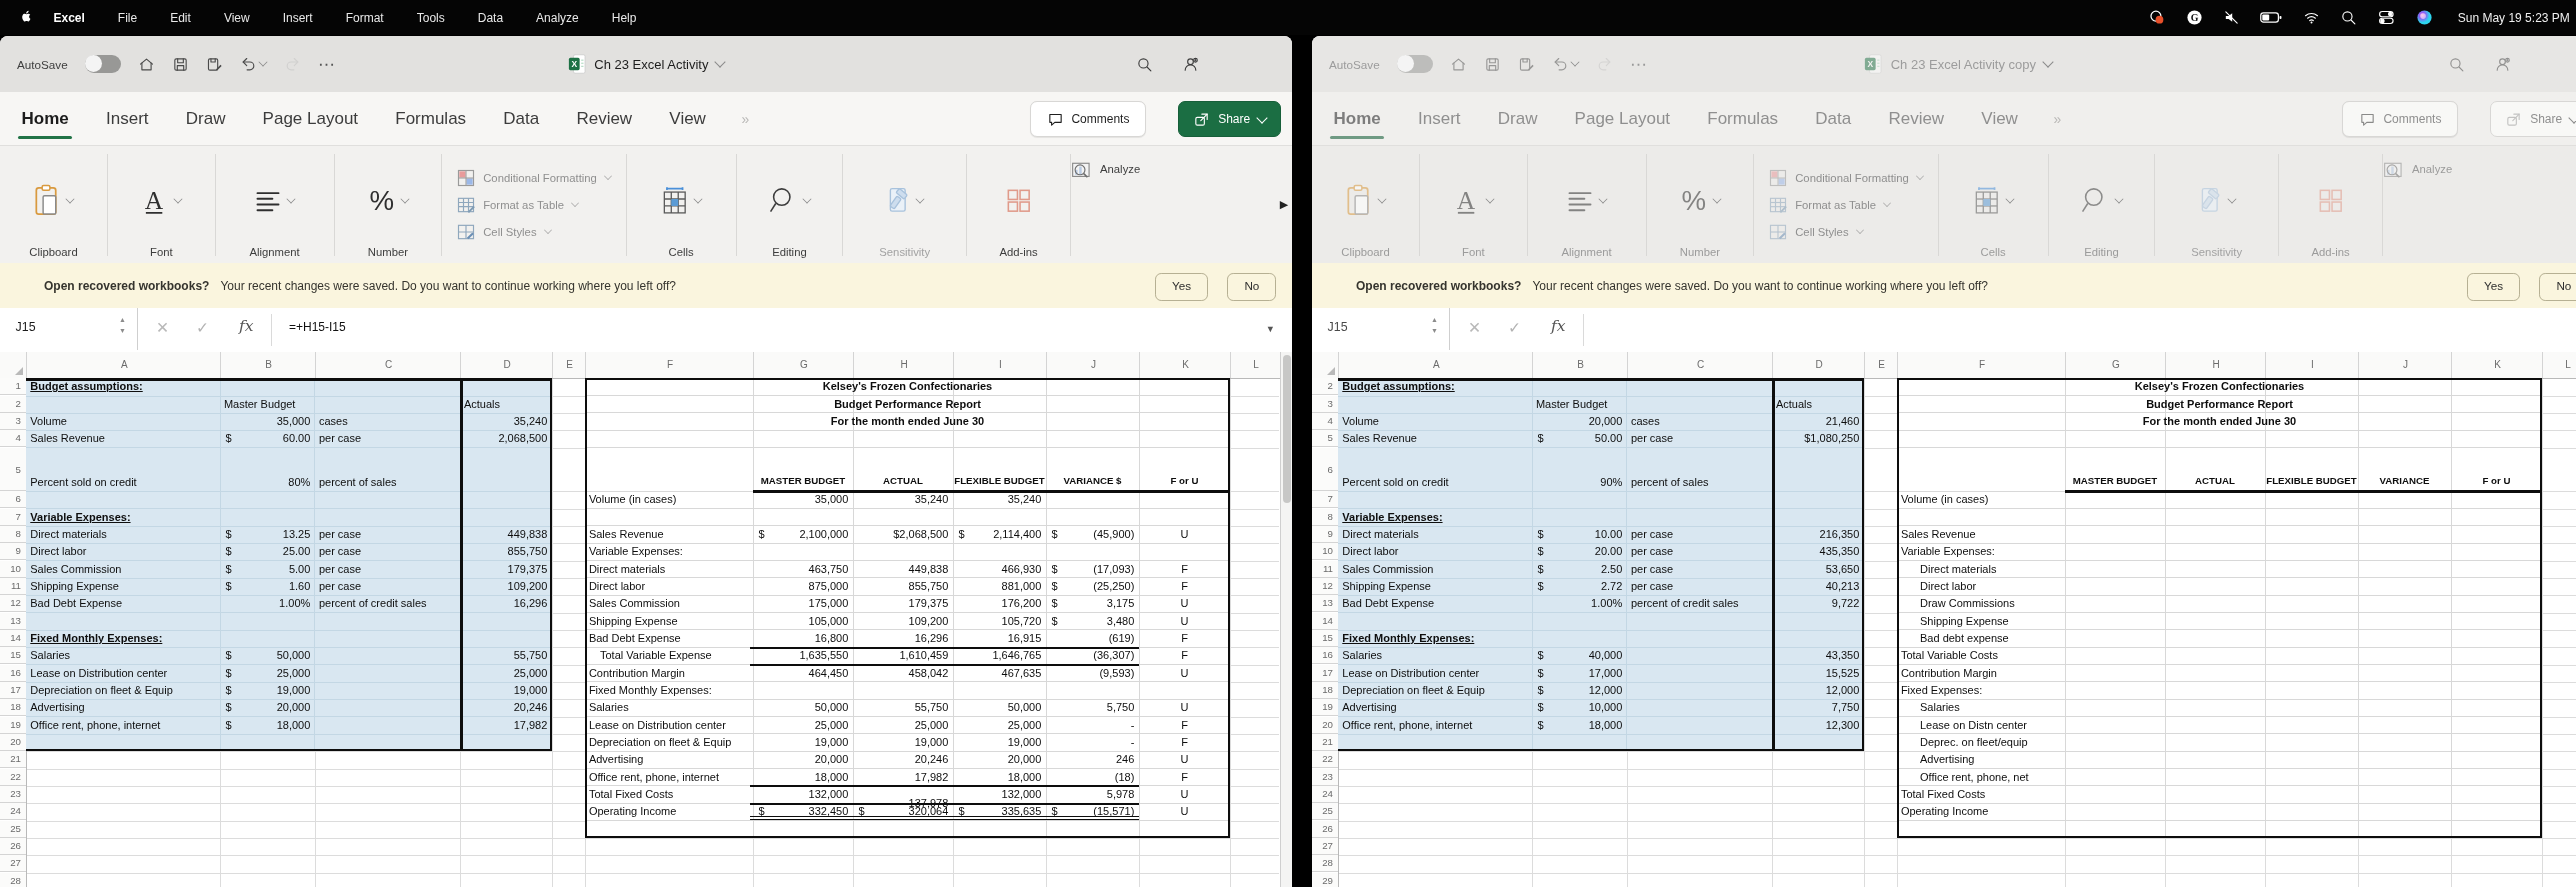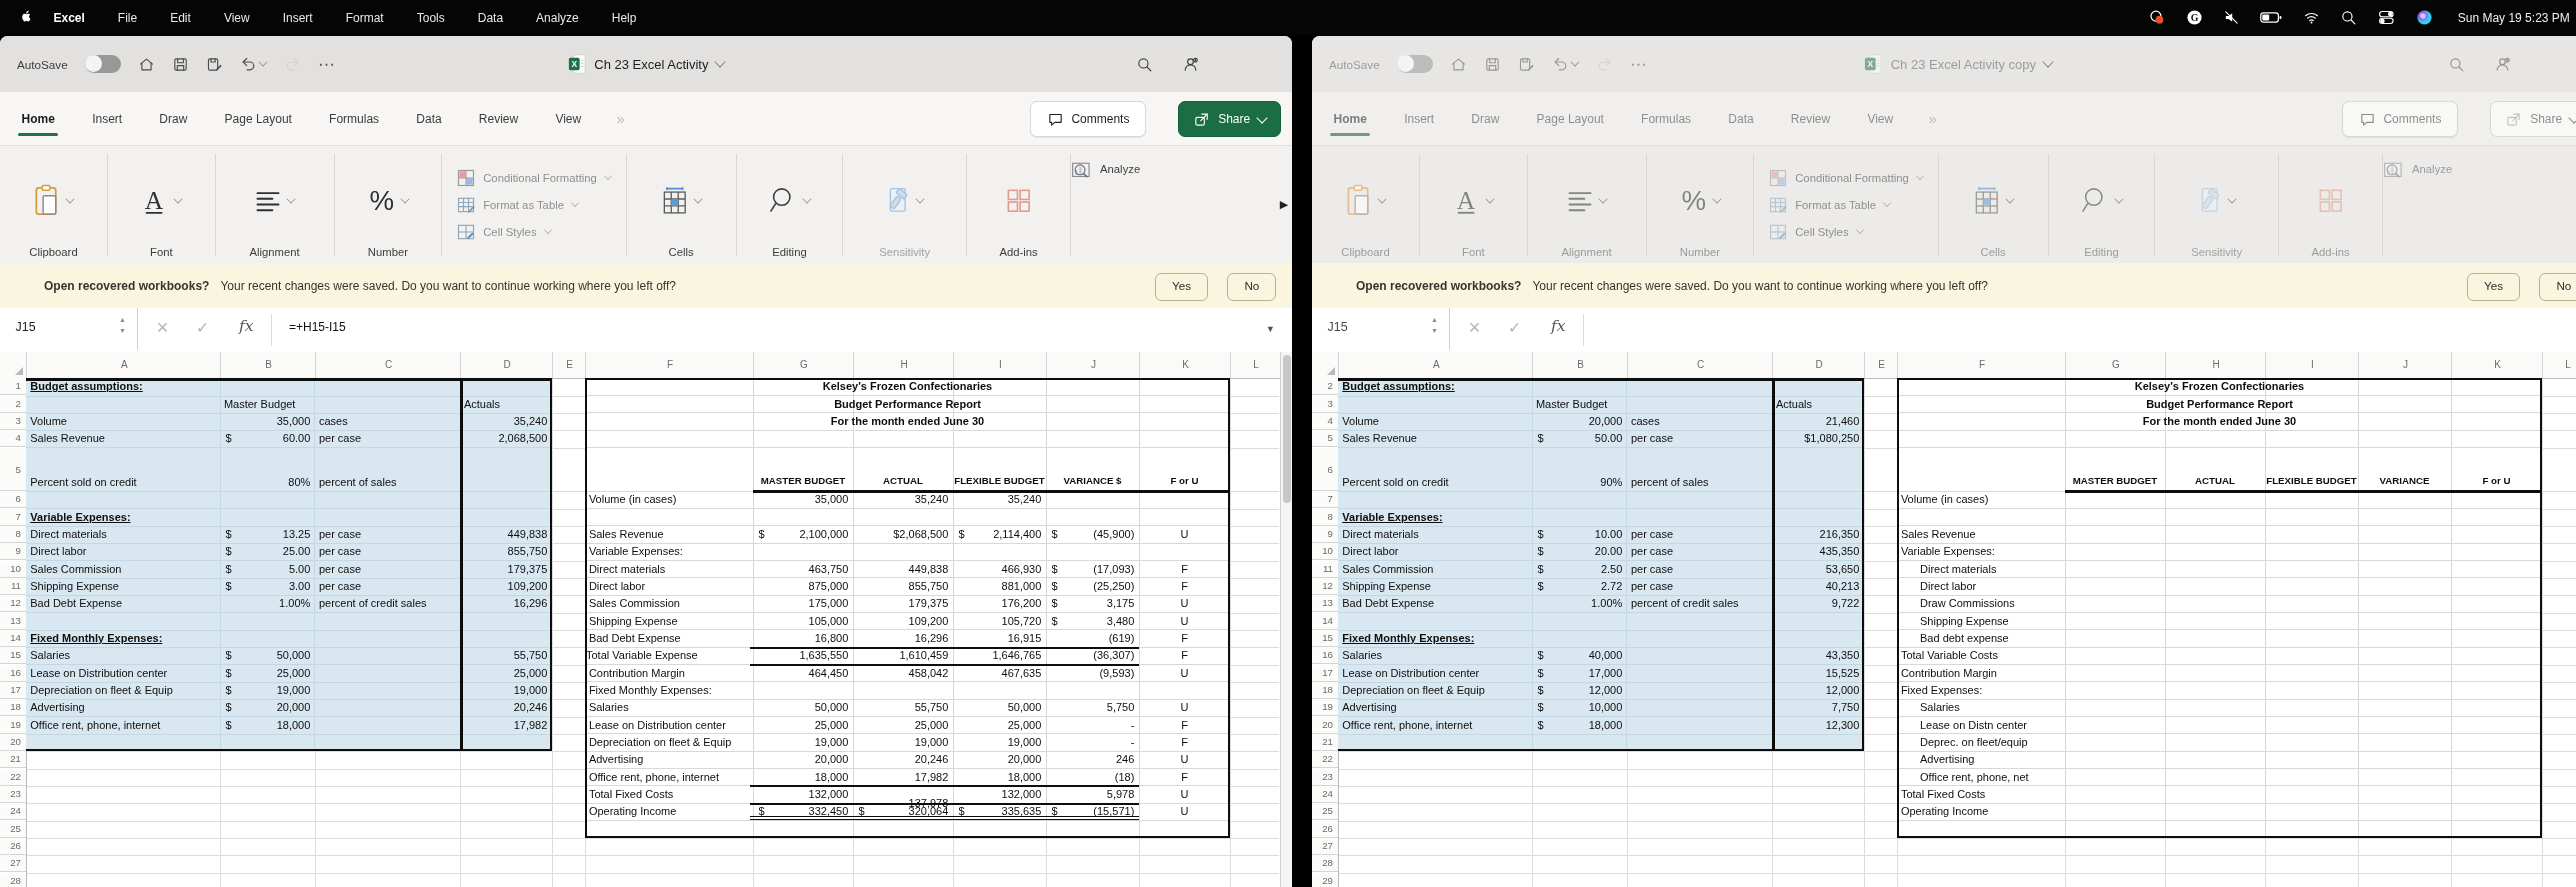--- a/index.html
+++ b/index.html
@@ -35,21 +35,21 @@
   .tb-ic.dim svg{opacity:.35;}
   .tb-title{position:absolute;left:0;right:0;top:0;height:56px;display:flex;align-items:center;
             justify-content:center;gap:7.8px;font-size:13px;color:#1d1d1d;}
   .inactive .tb-title{color:#9c9c9c;}
   .tb-right{position:absolute;right:93px;top:0;height:56px;display:flex;align-items:center;gap:29.5px;color:#3c3c3c;}
   .inactive .tb-right{color:#a3a3a3;}
   
   .tabrow{position:absolute;top:56px;left:0;right:0;height:53px;background:#f7f6f4;}
   .inactive .tabrow{background:#f0efed;}
   .tabs{position:absolute;left:20px;top:0;height:53px;display:flex;align-items:center;gap:34px;}
-  .tab{font-size:12px;color:#3c3c3c;position:relative;padding:4.7px 1.6px;white-space:nowrap;}
+  .tab{font-size:17px;color:#3c3c3c;position:relative;padding:4.7px 1.6px;white-space:nowrap;}
   .inactive .tab{color:#8f8f8f;}
   .tab.active{font-weight:700;color:#1c1c1c;}
   .inactive .tab.active{color:#7d7d7d;}
   .tab.active::after{content:"";position:absolute;left:-1.6px;right:-1.6px;bottom:-6.2px;height:3.1px;
                      border-radius:1.6px;background:#217346;}
   .inactive .tab.active::after{background:#6f9a83;}
   .tab-more{font-size:14px;color:#b9b8b6;letter-spacing:-1.6px;}
   .btn-comments{position:absolute;right:146px;top:9.3px;height:34px;padding:0 15.6px;background:#fff;
         border:0.8px solid #d8d7d5;border-radius:7px;display:flex;align-items:center;gap:7.8px;
         font-size:12px;color:#1f1f1f;box-shadow:0 0.8px 0.8px rgba(0,0,0,.08);}
@@ -645,21 +645,21 @@
         <div class="cell lf" style="left: 26.4px; width: 194px; top: 209px; height: 17.3px; line-height: 17.3px; position: absolute;">Sales Commission</div>
         <div class="cell acct" style="left: 220px; width: 95px; top: 209px; height: 17.3px; line-height: 17.3px; position: absolute;">
           <span>$</span>
           <span>5.00</span>
         </div>
         <div class="cell lf" style="left: 315px; width: 145px; top: 209px; height: 17.3px; line-height: 17.3px; position: absolute;">per case</div>
         <div class="cell rt" style="left: 460px; width: 92px; top: 209px; height: 17.3px; line-height: 17.3px; position: absolute;">179,375</div>
         <div class="cell lf" style="left: 26.4px; width: 194px; top: 226px; height: 17.3px; line-height: 17.3px; position: absolute;">Shipping Expense</div>
         <div class="cell acct" style="left: 220px; width: 95px; top: 226px; height: 17.3px; line-height: 17.3px; position: absolute;">
           <span>$</span>
-          <span>3.00</span>
+          <span>1.60</span>
         </div>
         <div class="cell lf" style="left: 315px; width: 145px; top: 226px; height: 17.3px; line-height: 17.3px; position: absolute;">per case</div>
         <div class="cell rt" style="left: 460px; width: 92px; top: 226px; height: 17.3px; line-height: 17.3px; position: absolute;">109,200</div>
         <div class="cell lf" style="left: 26.4px; width: 194px; top: 243px; height: 17.3px; line-height: 17.3px; position: absolute;">Bad Debt Expense</div>
         <div class="cell rt" style="left: 220px; width: 95px; top: 243px; height: 17.3px; line-height: 17.3px; position: absolute;">1.00%</div>
         <div class="cell lf" style="left: 315px; width: 145px; top: 243px; height: 17.3px; line-height: 17.3px; position: absolute;">percent of credit sales</div>
         <div class="cell rt" style="left: 460px; width: 92px; top: 243px; height: 17.3px; line-height: 17.3px; position: absolute;">16,296</div>
         <div class="cell lf hd" style="left: 26.4px; width: 194px; top: 278px; height: 17.3px; line-height: 17.3px; position: absolute;">Fixed Monthly Expenses:</div>
         <div class="cell lf" style="left: 26.4px; width: 194px; top: 295px; height: 17.3px; line-height: 17.3px; position: absolute;">Salaries</div>
         <div class="cell acct" style="left: 220px; width: 95px; top: 295px; height: 17.3px; line-height: 17.3px; position: absolute;">
@@ -787,21 +787,21 @@
           <span>3,480</span>
         </div>
         <div class="cell ctr" style="left: 1139px; width: 91px; top: 261px; height: 17.3px; line-height: 17.3px; position: absolute;">U</div>
         <div class="cell lf" style="left: 585px; width: 168px; top: 278px; height: 17.3px; line-height: 17.3px; position: absolute; padding-left: 3.9px;">Bad Debt Expense</div>
         <div class="cell rt" style="left: 753px; width: 100px; top: 278px; height: 17.3px; line-height: 17.3px; position: absolute;">16,800</div>
         <div class="cell rt" style="left: 853px; width: 100px; top: 278px; height: 17.3px; line-height: 17.3px; position: absolute;">16,296</div>
         <div class="cell rt" style="left: 953px; width: 93px; top: 278px; height: 17.3px; line-height: 17.3px; position: absolute;">16,915</div>
         <div class="cell rt" style="left: 1046px; width: 93px; top: 278px; height: 17.3px; line-height: 17.3px; position: absolute;">(619)</div>
         <div class="cell ctr" style="left: 1139px; width: 91px; top: 278px; height: 17.3px; line-height: 17.3px; position: absolute;">F</div>
         <div class="thick-h" style="left: 750px; width: 389px; top: 295px; position: absolute;"></div>
-        <div class="cell lf" style="left: 585px; width: 168px; top: 295px; height: 17.3px; line-height: 17.3px; position: absolute; padding-left: 1px;">Total Variable Expense</div>
+        <div class="cell lf" style="left: 585px; width: 168px; top: 295px; height: 17.3px; line-height: 17.3px; position: absolute; padding-left: 15px;">Total Variable Expense</div>
         <div class="cell rt" style="left: 753px; width: 100px; top: 295px; height: 17.3px; line-height: 17.3px; position: absolute;">1,635,550</div>
         <div class="cell rt" style="left: 853px; width: 100px; top: 295px; height: 17.3px; line-height: 17.3px; position: absolute;">1,610,459</div>
         <div class="cell rt" style="left: 953px; width: 93px; top: 295px; height: 17.3px; line-height: 17.3px; position: absolute;">1,646,765</div>
         <div class="cell rt" style="left: 1046px; width: 93px; top: 295px; height: 22px; line-height: 17.3px; position: absolute;">(36,307)</div>
         <div class="cell ctr" style="left: 1139px; width: 91px; top: 295px; height: 17.3px; line-height: 17.3px; position: absolute;">F</div>
         <div class="thick-h" style="left: 750px; width: 389px; top: 312px; position: absolute;"></div>
         <div class="cell lf" style="left: 585px; width: 168px; top: 313px; height: 17.3px; line-height: 17.3px; position: absolute; padding-left: 3.9px;">Contribution Margin</div>
         <div class="cell rt" style="left: 753px; width: 100px; top: 313px; height: 17.3px; line-height: 17.3px; position: absolute;">464,450</div>
         <div class="cell rt" style="left: 853px; width: 100px; top: 313px; height: 17.3px; line-height: 17.3px; position: absolute;">458,042</div>
         <div class="cell rt" style="left: 953px; width: 93px; top: 313px; height: 17.3px; line-height: 17.3px; position: absolute;">467,635</div>

